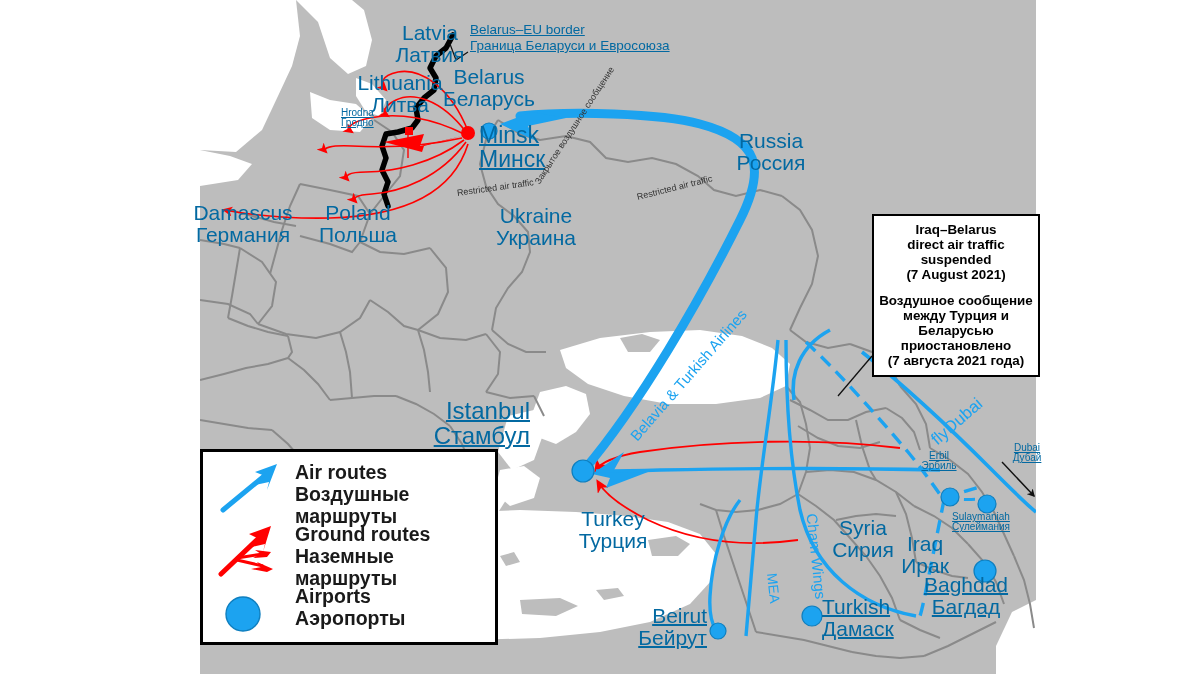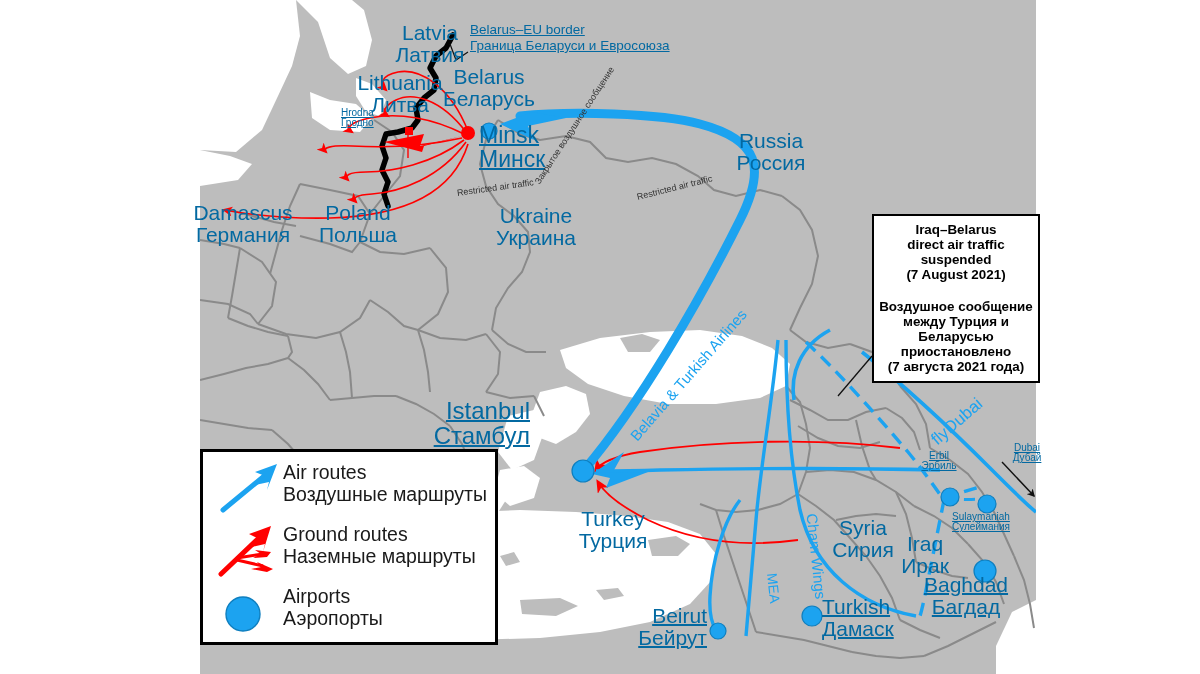--- a/index.html
+++ b/index.html
@@ -14,27 +14,27 @@
   .city.big{font-size:23px;}
   .small-city{font-size:10px;font-weight:400;text-decoration:underline;text-underline-offset:1px;}
   .border-note{font-size:13.5px;text-decoration:underline;text-underline-offset:1px;line-height:1.18;}
   .rot{position:absolute;color:#333;font-size:9px;white-space:nowrap;transform-origin:0 50%;}
   .airline{position:absolute;color:#1CA3F0;font-weight:400;white-space:nowrap;transform-origin:0 50%;}
   
   #callout{position:absolute;left:872px;top:214px;width:168px;
            background:#ffffff;border:2px solid #000;box-sizing:border-box;
            padding:6px 5px 7px 5px;text-align:center;}
   #callout p{margin:0;font-size:13.4px;font-weight:700;line-height:1.12;color:#000;text-align:center;}
-  #callout p.ru{margin-top:17px;}
+  #callout p.ru{margin-top:11px;}
   
   #legend{position:absolute;left:200px;top:449px;width:298px;height:196px;
           background:#ffffff;border:3px solid #000;box-sizing:border-box;}
   .leg-row{position:absolute;left:0;width:100%;height:56px;}
   .leg-ico{position:absolute;left:14px;top:0;width:72px;height:56px;}
-  .leg-txt{position:absolute;left:80px;top:2px;}
+  .leg-txt{position:absolute;left:92px;top:2px;font-weight:bold;}
   .leg-en{font-size:19.5px;color:#1a1a1a;line-height:1.12;}
   .leg-ru{font-size:19.5px;color:#1a1a1a;line-height:1.12;}
 </style>
 </head>
 <body>
 
 <div id="stage">
 
   <svg class="mapsvg" viewBox="0 0 1200 674">
     <defs>

